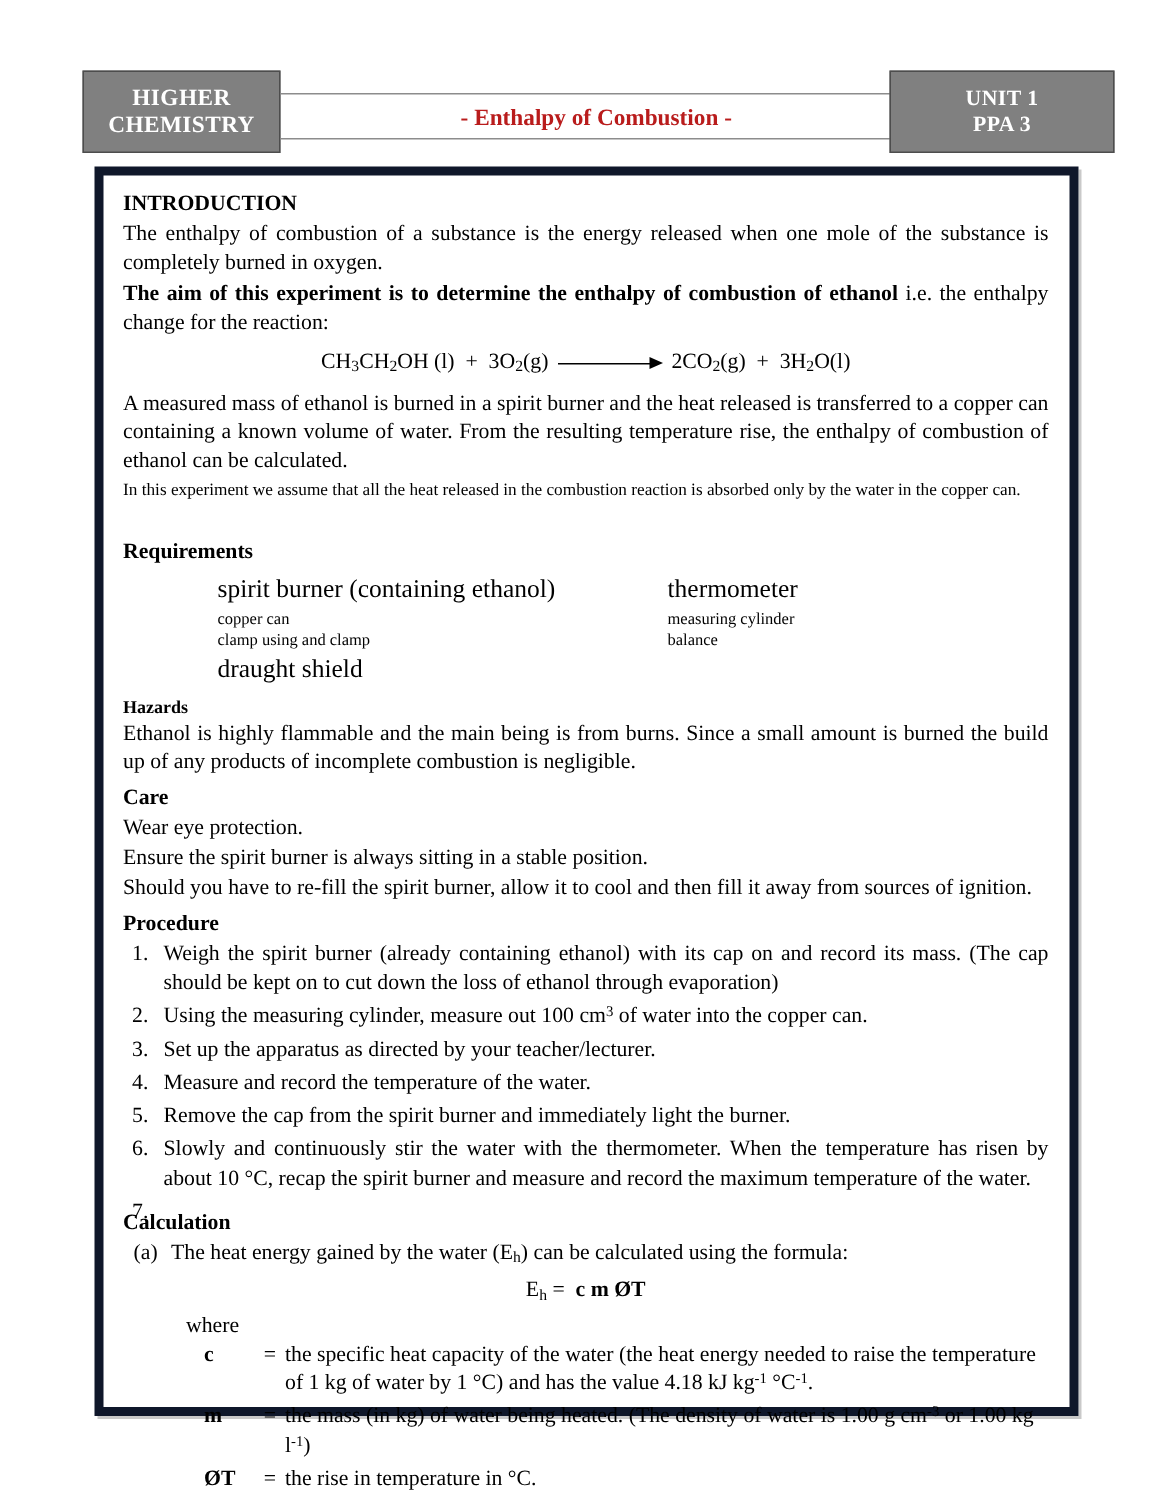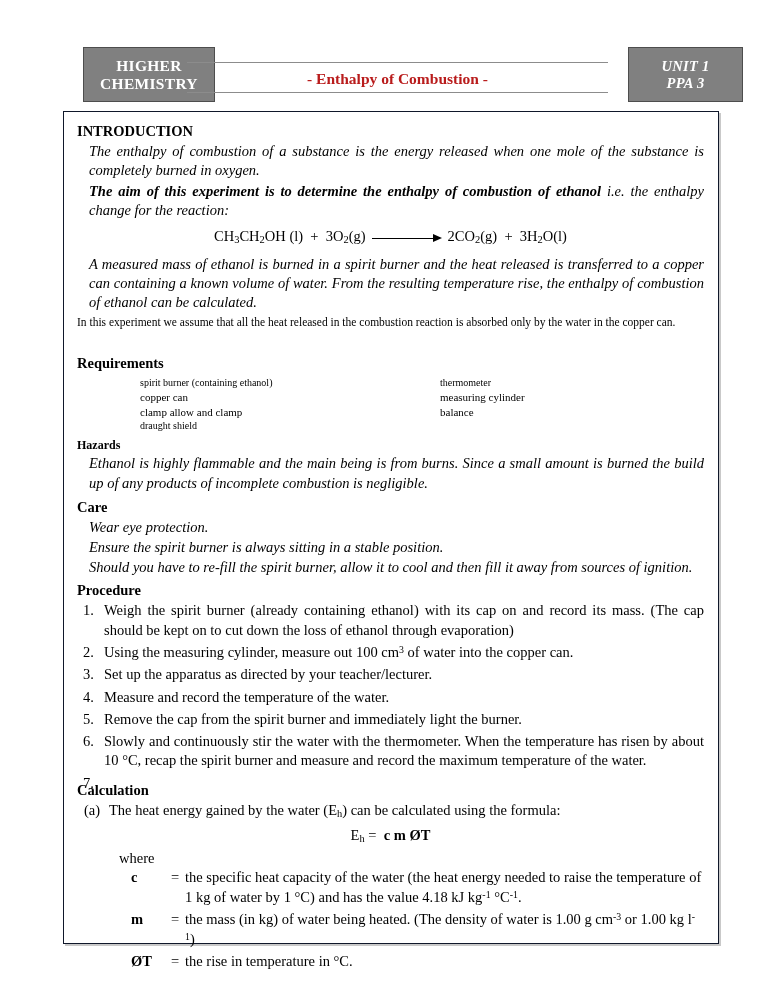--- a/index.html
+++ b/index.html
@@ -33,32 +33,30 @@
     box-sizing: border-box;
     color: #ffffff;
     font-weight: bold;
     text-align: center;
     display: flex;
     flex-direction: column;
     align-items: center;
     justify-content: center;
     line-height: 1.14;
     letter-spacing: 0.3px;
-    margin-left: 28px;
   }
   .hdr-box-left {
     left: 0;
     width: 132px;
     font-size: 15.5px;
   }
   .hdr-box-right {
     right: 0;
-    width: 115px;
-    font-size: 14.5px;
-    font-style: italic;
+    width: 150px;
+    font-size: 14.5px;
   }
   .hdr-rule {
     position: absolute;
     left: 132px;
     right: 135px;
     height: 1px;
     background: #8c8c8c;
   }
   .hdr-rule-top { top: 15px; }
   .hdr-rule-bot { top: 45px; }
@@ -75,42 +73,41 @@
     color: #b91c1c;
   }
 
   
   .content {
     position: absolute;
     left: 63px;
     top: 111px;
     width: 656px;
     height: 833px;
-    border: 1px solid #0f172a;
+    border: 6px solid #0f172a;
     box-sizing: border-box;
     box-shadow: 2px 2px 0 0 #c9c9c9;
     background: #ffffff;
     padding: 11px 14px 0 13px;
   }
 
   .sec-head {
     font-weight: bold;
     font-size: 14.5px;
     margin: 0 0 2px 0;
   }
   .sec-head.small {
     font-size: 12px;
     margin-bottom: 1px;
   }
   .para {
     font-size: 14.5px;
     line-height: 1.33;
     text-align: justify;
-    margin: 0 0 1px 12px;
-    font-style: italic;
+    margin: 0 0 1px 0;
   }
   .para.nojust { text-align: left; }
   .para.tight { line-height: 1.3; }
   .para-bold-lead b { font-weight: bold; }
   .note {
     font-size: 11.5px;
     line-height: 1.35;
     text-align: justify;
     margin: 3px 0 16px 0;
   }
@@ -155,21 +152,21 @@
     border-collapse: collapse;
   }
   .req-table td {
     padding: 0 0 0 0;
     vertical-align: baseline;
     font-size: 11px;
     line-height: 1.29;
     white-space: nowrap;
   }
   .req-table td.col1 { width: 300px; }
-  .req-table td.sm { font-size: 10px; line-height: 1.45; }
+  .req-table td.sm { font-size: 17px; line-height: 1.45; }
 
   
   .proc {
     margin: 1px 0 0 0;
     padding: 0;
     list-style: none;
     font-size: 14.5px;
   }
   .proc li {
     position: relative;
@@ -272,21 +269,21 @@
     <tbody>
         <tr>
       <td class="col1 sm">spirit burner (containing ethanol)</td>
       <td class="sm">thermometer</td>
     </tr>
     <tr>
       <td class="col1">copper can</td>
       <td>measuring cylinder</td>
     </tr>
     <tr>
-      <td class="col1">clamp allow and clamp</td>
+      <td class="col1">clamp using and clamp</td>
       <td>balance</td>
     </tr>
     <tr>
       <td class="col1 sm">draught shield</td>
       <td class="sm"></td>
     </tr>
   </tbody>
     </table>
 
   <div class="gap-xs"></div>

